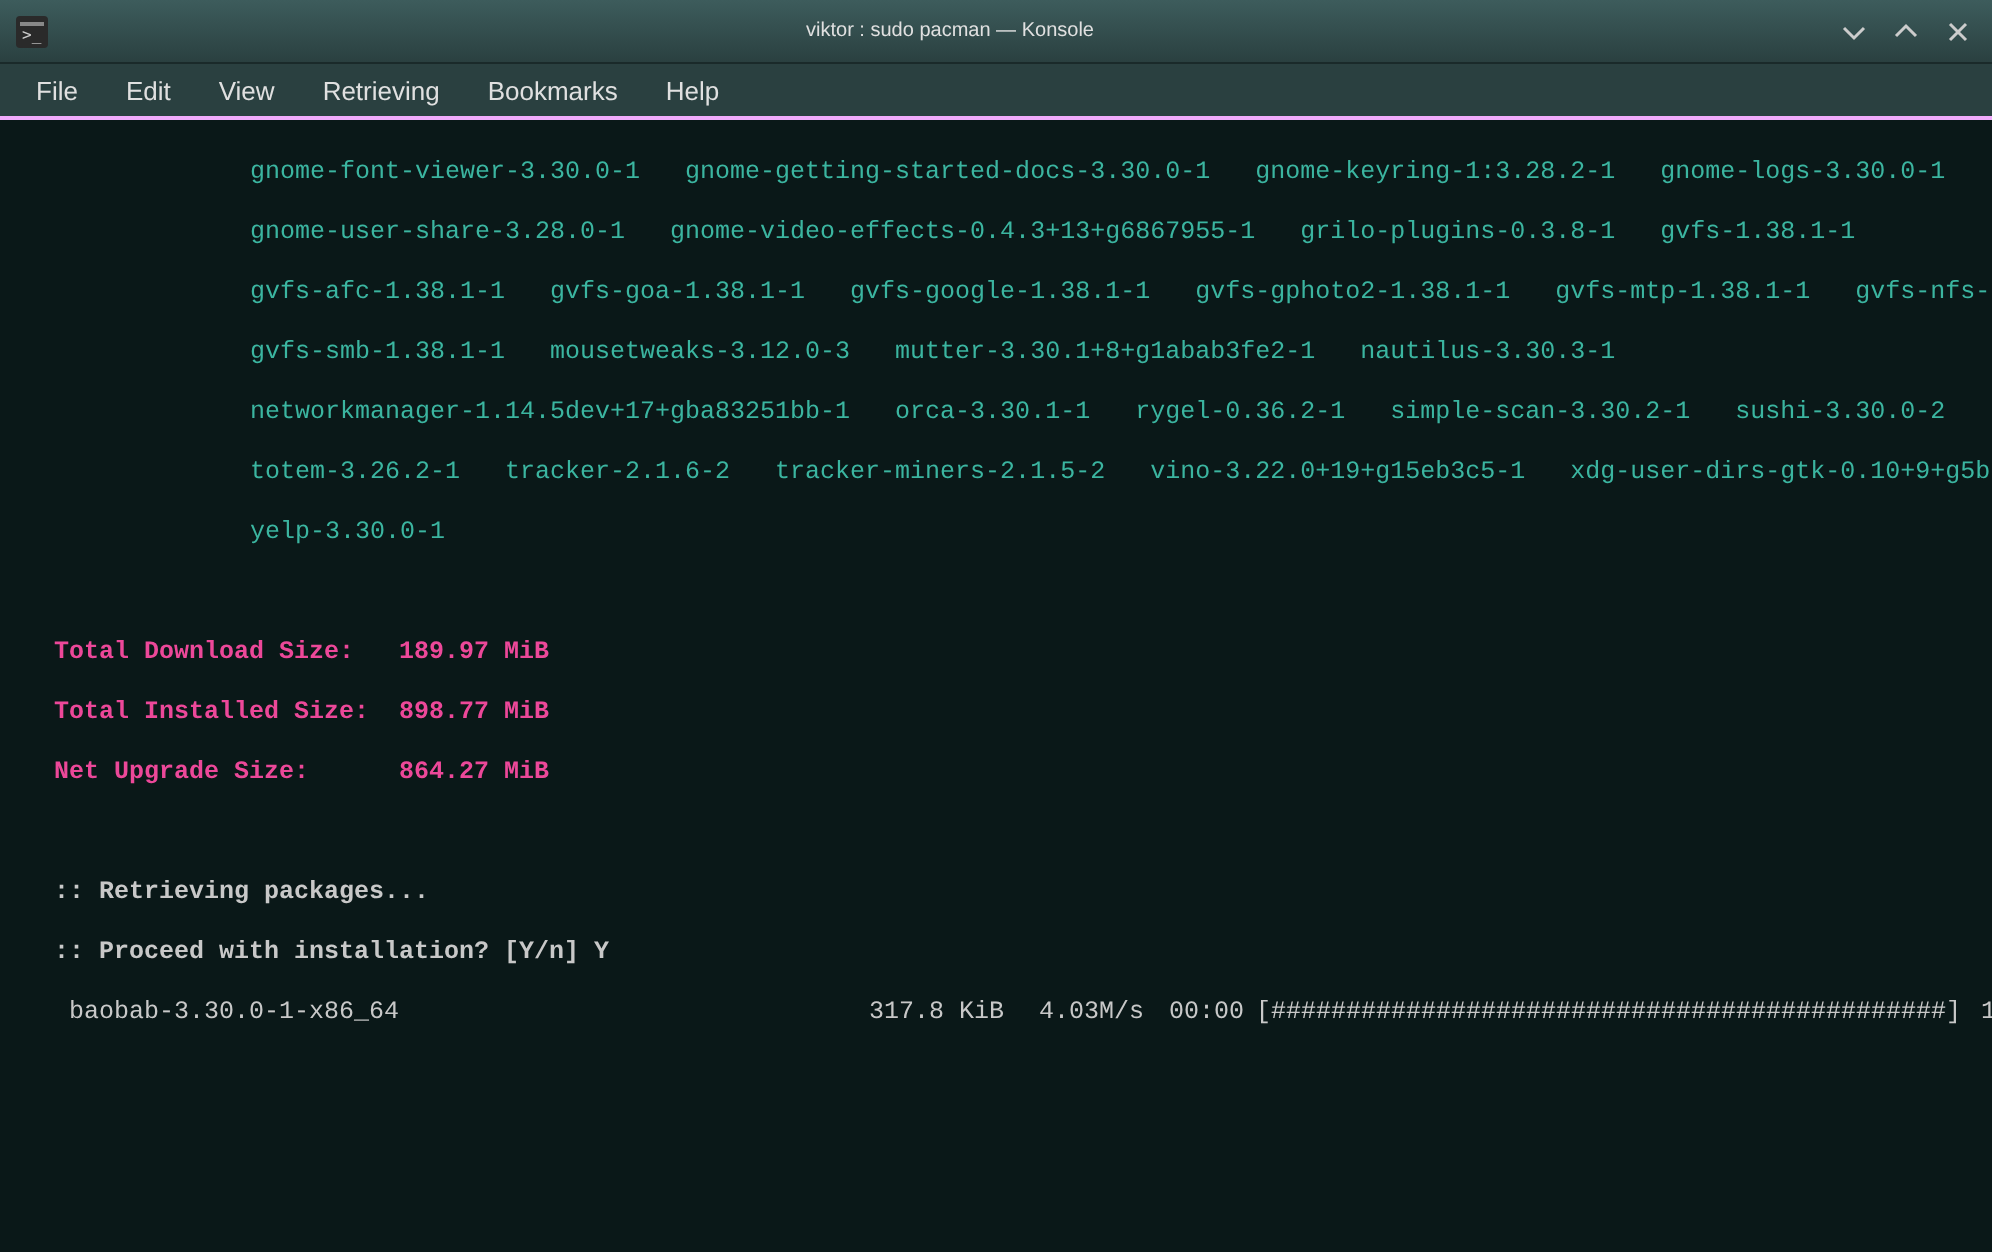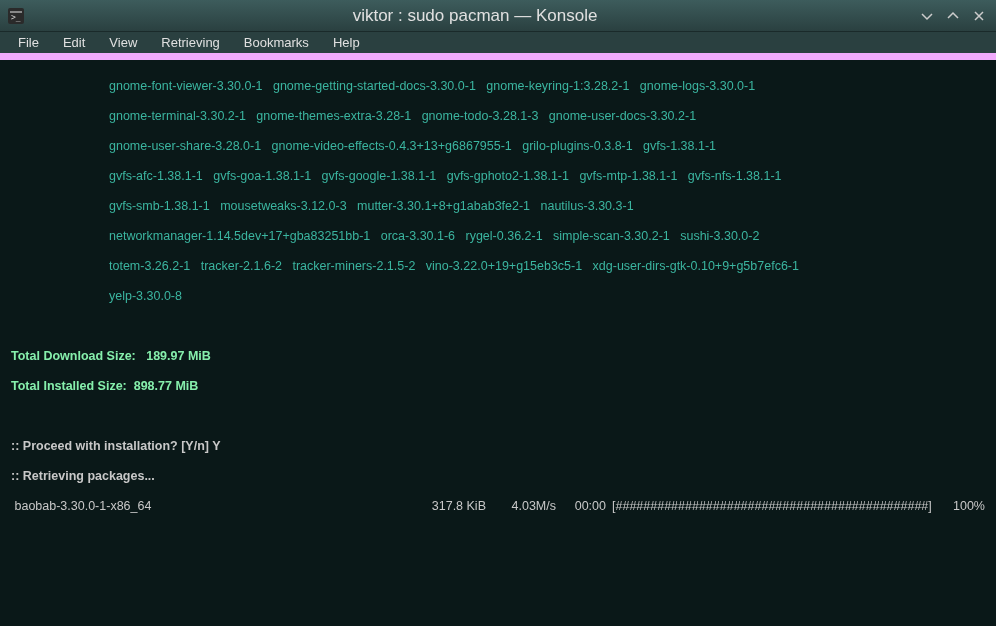--- a/index.html
+++ b/index.html
@@ -22,21 +22,21 @@
     .titlebar-icon {
       width: 16px;
       height: 16px;
       margin-right: 8px;
       display: inline-block;
     }
     .titlebar-title {
       flex: 1;
       text-align: center;
       color: #e0e0e0;
-      font-size: 17px;
+      font-size: 10px;
       font-family: sans-serif;
     }
     .titlebar-controls {
       display: flex;
       gap: 8px;
     }
     .titlebar-btn {
       width: 18px;
       height: 18px;
       display: flex;
@@ -46,41 +46,41 @@
       color: #c0c0c0;
       font-size: 14px;
     }
     .menubar {
       background: #2a4040;
       height: 28px;
       display: flex;
       align-items: center;
       padding: 0 8px;
       gap: 4px;
-      border-bottom: 7px solid #f0abfc;
+      border-bottom: 2px solid #f0abfc;
     }
     .menu-item {
       padding: 4px 10px;
       color: #e0e0e0;
       font-size: 13px;
       font-family: sans-serif;
       cursor: pointer;
     }
     .terminal {
       background: #0a1818;
-      padding: 4px 11px;
+      padding: 4px 27px;
       font-size: 12.5px;
       line-height: 15px;
       height: calc(100% - 60px);
       overflow: hidden;
       white-space: pre;
-      font-family: Liberation Sans, sans-serif;
+      font-family: Liberation Mono, monospace;
     }
     .pkg-list { color: #3bb5a0; padding-left: 98px; }
-    .white-text { color: #86efac; font-weight: bold; }
+    .white-text { color: #ec4899; font-weight: bold; }
     .prompt-line { color: #c8c8c8; font-weight: bold; }
     .dl-row { display: flex; color: #c8c8c8; }
     .dl-name { width: 390px; flex-shrink: 0; }
     .dl-size { width: 85px; text-align: right; flex-shrink: 0; }
     .dl-speed { width: 70px; text-align: right; flex-shrink: 0; }
     .dl-time { width: 50px; text-align: right; flex-shrink: 0; }
     .dl-bar { flex: 1; padding-left: 6px; }
     .dl-pct { width: 40px; text-align: right; flex-shrink: 0; }
   </style>
 </head>
@@ -118,27 +118,27 @@
   <div class="menu-item">File</div>
   <div class="menu-item">Edit</div>
   <div class="menu-item">View</div>
   <div class="menu-item">Retrieving</div>
   <div class="menu-item">Bookmarks</div>
   <div class="menu-item">Help</div>
 </div>
 
 <div class="terminal">
 <div class="pkg-list">gnome-font-viewer-3.30.0-1   gnome-getting-started-docs-3.30.0-1   gnome-keyring-1:3.28.2-1   gnome-logs-3.30.0-1</div>
-<div class="pkg-list">gnome-terminal-3.30.2-1   gnome-themes-extra-3.28-1   gnome-todo-3.28.1-3   gnome-user-docs-3.30.2-1</div>
 <div class="pkg-list">gnome-user-share-3.28.0-1   gnome-video-effects-0.4.3+13+g6867955-1   grilo-plugins-0.3.8-1   gvfs-1.38.1-1</div>
 <div class="pkg-list">gvfs-afc-1.38.1-1   gvfs-goa-1.38.1-1   gvfs-google-1.38.1-1   gvfs-gphoto2-1.38.1-1   gvfs-mtp-1.38.1-1   gvfs-nfs-1.38.1-1</div>
 <div class="pkg-list">gvfs-smb-1.38.1-1   mousetweaks-3.12.0-3   mutter-3.30.1+8+g1abab3fe2-1   nautilus-3.30.3-1</div>
-<div class="pkg-list">networkmanager-1.14.5dev+17+gba83251bb-1   orca-3.30.1-6   rygel-0.36.2-1   simple-scan-3.30.2-1   sushi-3.30.0-2</div>
+<div class="pkg-list">networkmanager-1.14.5dev+17+gba83251bb-1   orca-3.30.1-1   rygel-0.36.2-1   simple-scan-3.30.2-1   sushi-3.30.0-2</div>
 <div class="pkg-list">totem-3.26.2-1   tracker-2.1.6-2   tracker-miners-2.1.5-2   vino-3.22.0+19+g15eb3c5-1   xdg-user-dirs-gtk-0.10+9+g5b7efc6-1</div>
-<div class="pkg-list">yelp-3.30.0-8</div>
+<div class="pkg-list">yelp-3.30.0-1</div>
 <div>&nbsp;</div>
 <div class="white-text">Total Download Size:   189.97 MiB</div>
 <div class="white-text">Total Installed Size:  898.77 MiB</div>
+<div class="white-text">Net Upgrade Size:      864.27 MiB</div>
 <div>&nbsp;</div>
+<div class="prompt-line">:: Retrieving packages...</div>
 <div class="prompt-line">:: Proceed with installation? [Y/n] Y</div>
-<div class="prompt-line">:: Retrieving packages...</div>
 <div id="downloads"><div class="dl-row"><span class="dl-name"> baobab-3.30.0-1-x86_64</span><span class="dl-size">317.8 KiB</span><span class="dl-speed">  4.03M/s</span><span class="dl-time"> 00:00</span><span class="dl-bar">[#############################################]</span><span class="dl-pct">100%</span></div></div>
 </div>
 
 </body></html>

